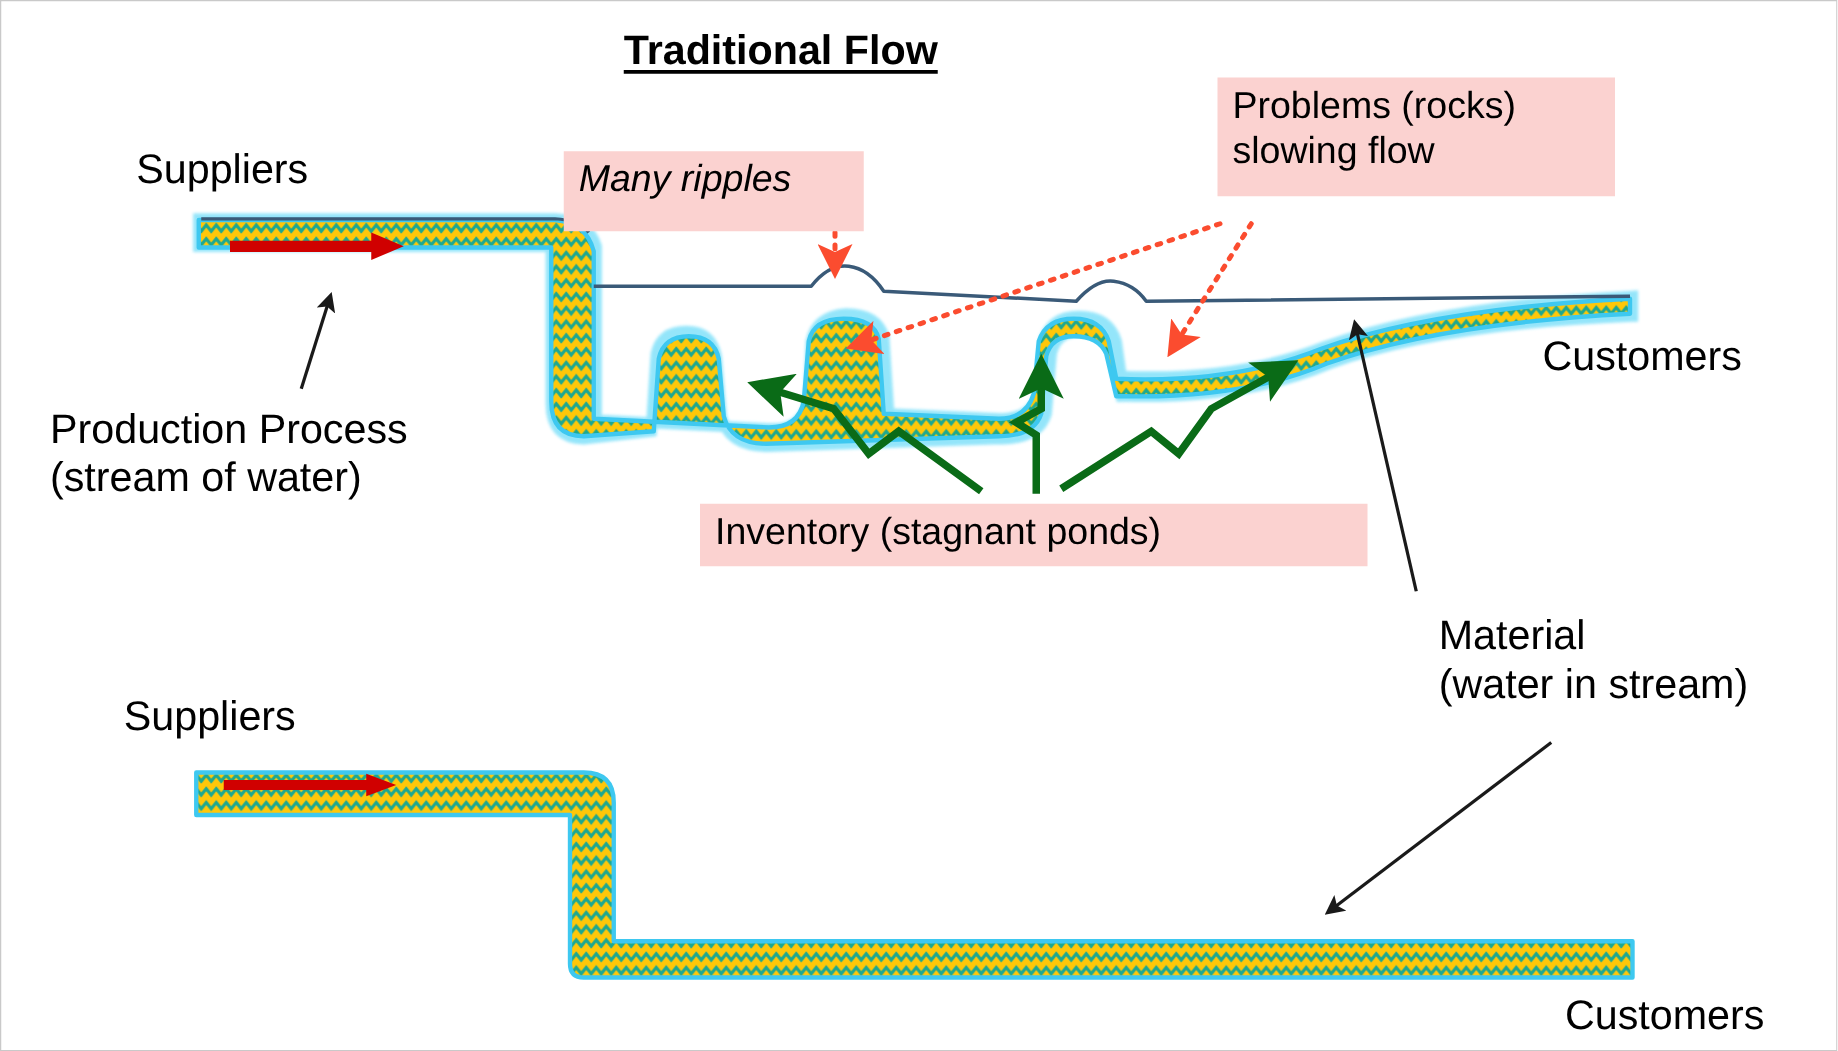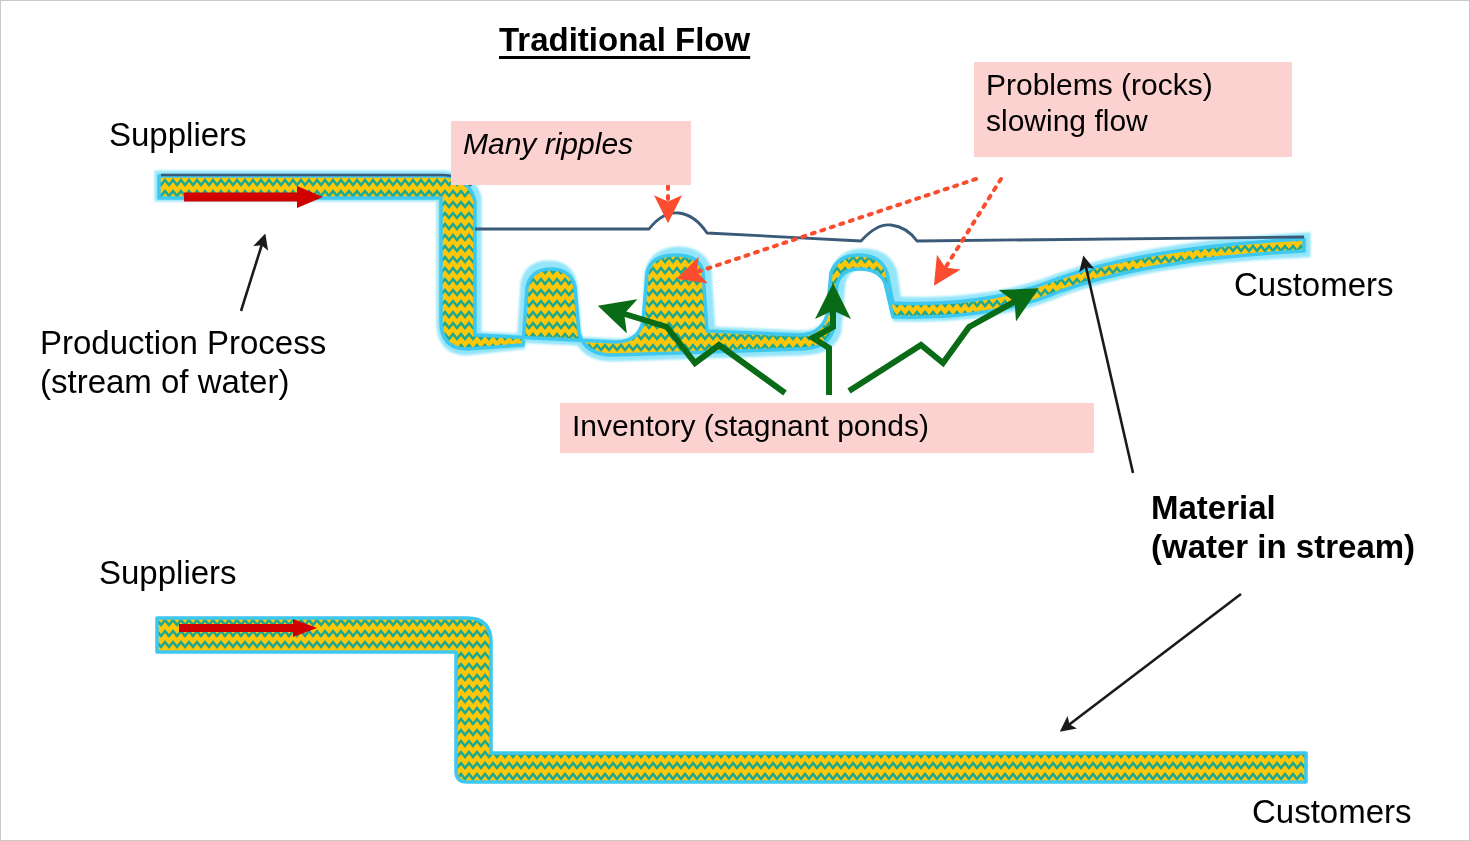--- a/index.html
+++ b/index.html
@@ -219,21 +219,21 @@
   <div class="title" style="left:498px; top:20px;">Traditional Flow</div>
 
 
   <div class="lbl plain" style="left:108px; top:115px;">Suppliers</div>
 
   <div class="lbl plain" style="left:1233px; top:265px;">Customers</div>
 
   <div class="lbl plain" style="left:18px; top:323px;margin-left:21px;">Production Process
 (stream of water)</div>
 
-  <div class="lbl plain" style="left:1150px; top:488px;font-weight:bold;">Material
+  <div class="lbl plain" style="left:1150px; top:488px;">Material
 (water in stream)</div>
 
   <div class="lbl plain" style="left:98px; top:553px;">Suppliers</div>
 
   <div class="lbl plain" style="left:1251px; top:792px;">Customers</div>
 
   <div class="tagbox" style="left:450px; top:120px; width:240px; height:64px;font-style:italic;">Many ripples</div>
 
   <div class="tagbox" style="left:973px; top:61px; width:318px; height:95px;">Problems (rocks)
 slowing flow</div>

